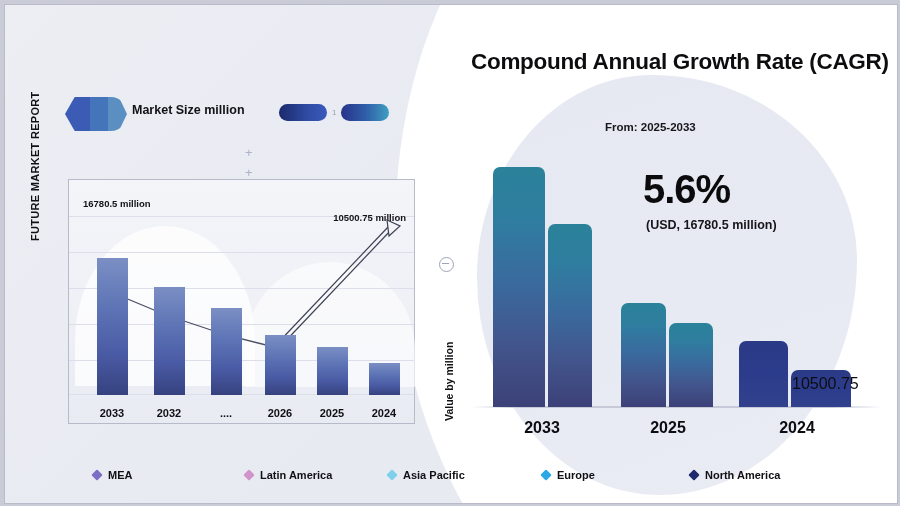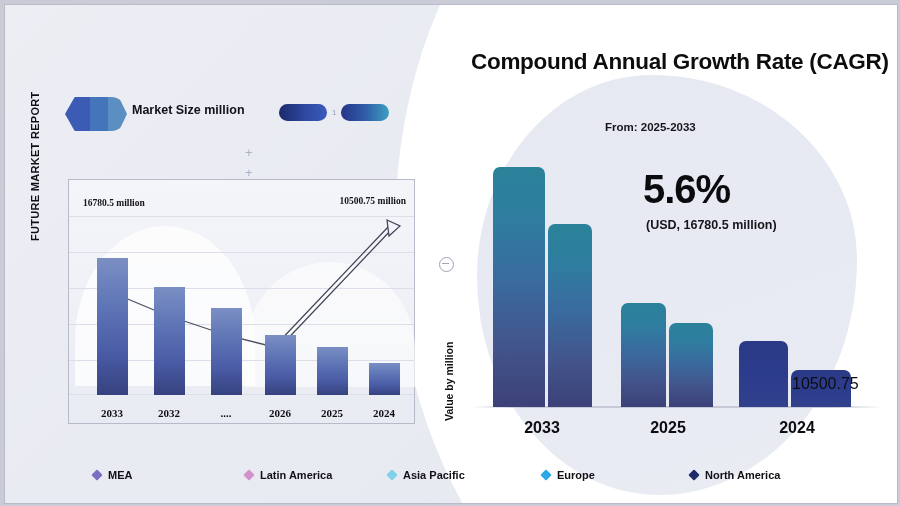--- a/index.html
+++ b/index.html
@@ -62,31 +62,30 @@
   .pill.a{left:0;background:linear-gradient(90deg,#1b2a6b 0%,#2e49a0 55%,#3a5bbd 100%);}
   .pill.b{left:62px;background:linear-gradient(90deg,#27348a 0%,#2f5ca8 50%,#3f9fc0 100%);}
   .pill-sep{position:absolute;left:53px;top:4px;font-size:8px;color:#9aa0b4;}
   
   .plus{position:absolute;color:#aeb3c6;font-size:13px;font-weight:300;}
   
   .lchart{
     position:absolute;left:63px;top:174px;width:345px;height:243px;
     border:1px solid #b7bbc9;
     background:linear-gradient(180deg,#f4f5f9 0%,#eef0f6 60%,#e9ebf3 100%);
-    font-family:Liberation Serif, serif;
   }
   .lchart .gl{position:absolute;left:0;width:100%;height:1px;background:#dcdfe9;}
   .hump{position:absolute;left:6px;top:46px;width:180px;height:160px;
     background:#ffffff;opacity:.75;
     border-radius:50% 50% 0 0 / 72% 72% 0 0;}
   .hump2{position:absolute;left:176px;top:82px;width:170px;height:125px;
     background:#ffffff;opacity:.6;
     border-radius:50% 50% 0 0 / 70% 70% 0 0;}
   .ltop-l{position:absolute;left:14px;top:18px;font-size:9.5px;font-weight:bold;color:#131318;}
-  .ltop-r{position:absolute;right:8px;top:16px;font-size:9.5px;font-weight:bold;color:#131318;}
+  .ltop-r{position:absolute;right:8px;top:32px;font-size:9.5px;font-weight:bold;color:#131318;}
   .bars{position:absolute;left:0;top:0;width:100%;height:100%;}
   .bar{position:absolute;bottom:28px;width:31px;
     background:linear-gradient(180deg,#7b8fc4 0%,#5e75b6 35%,#4a5ba5 70%,#36427f 100%);}
   .xlab{position:absolute;bottom:4px;width:50px;text-align:center;
     font-size:11px;font-weight:bold;color:#101014;}
   .vlabel-left{
     position:absolute;left:24px;top:236px;
     font-size:11px;font-weight:bold;color:#101015;letter-spacing:.3px;
     transform:rotate(-90deg);transform-origin:left top;white-space:nowrap;
   }

